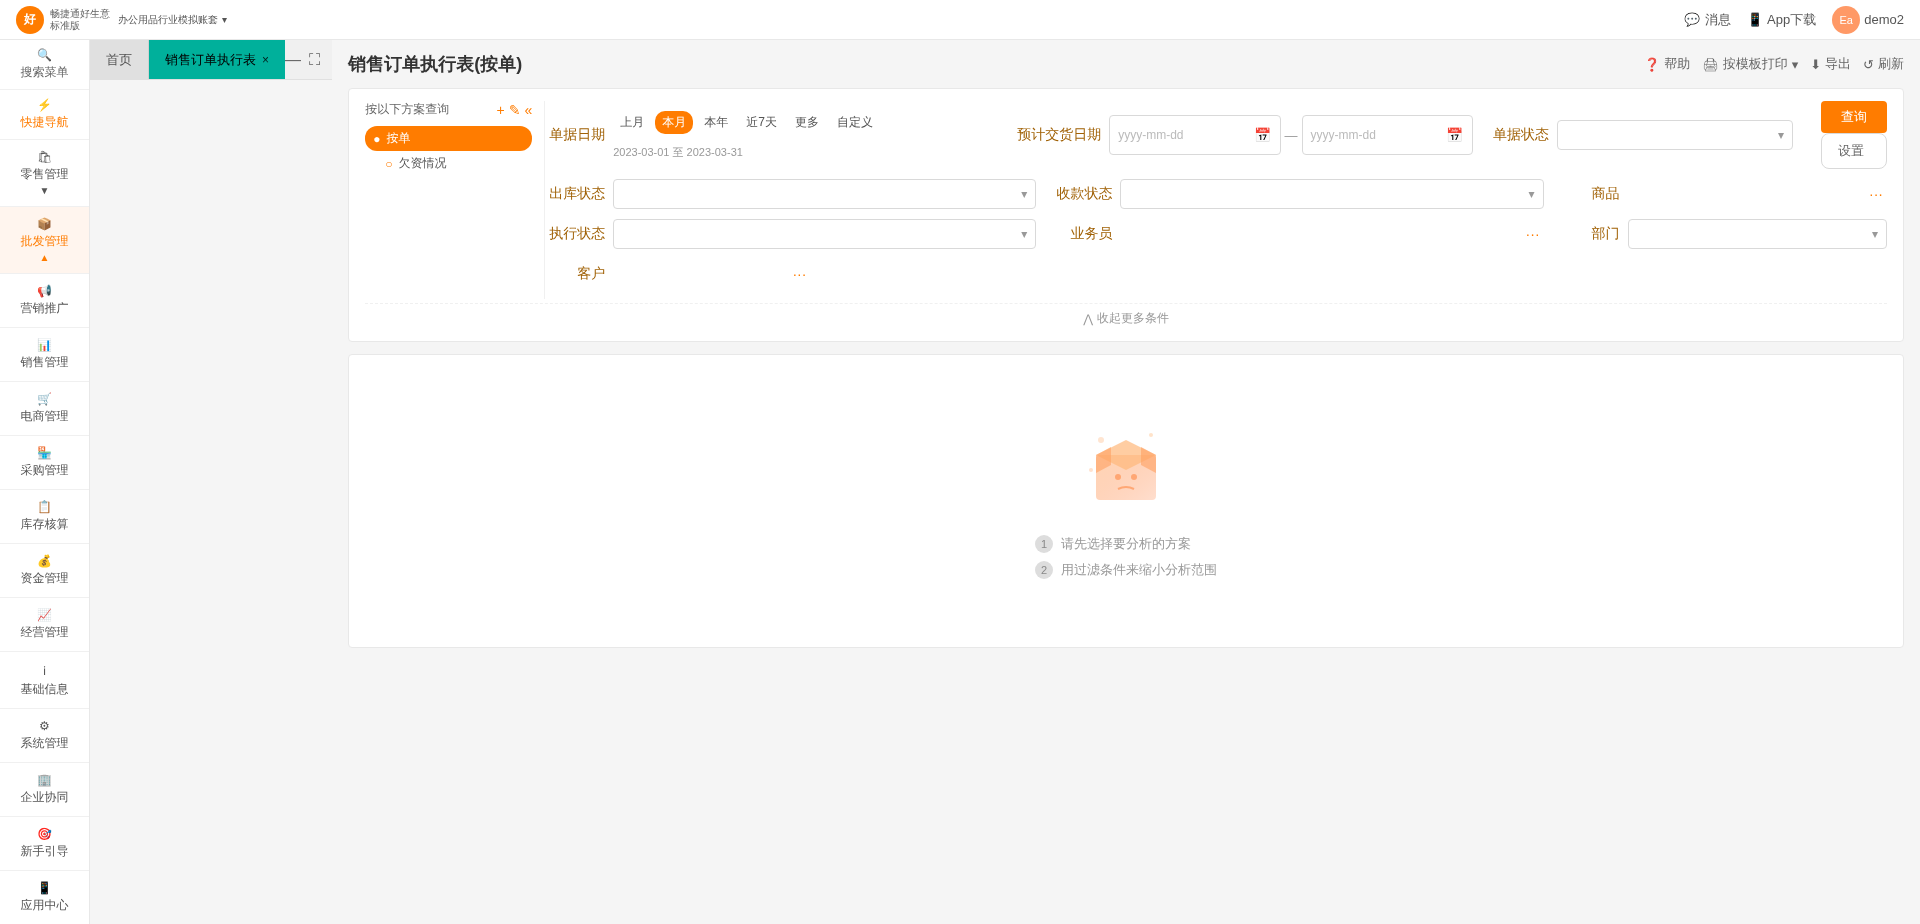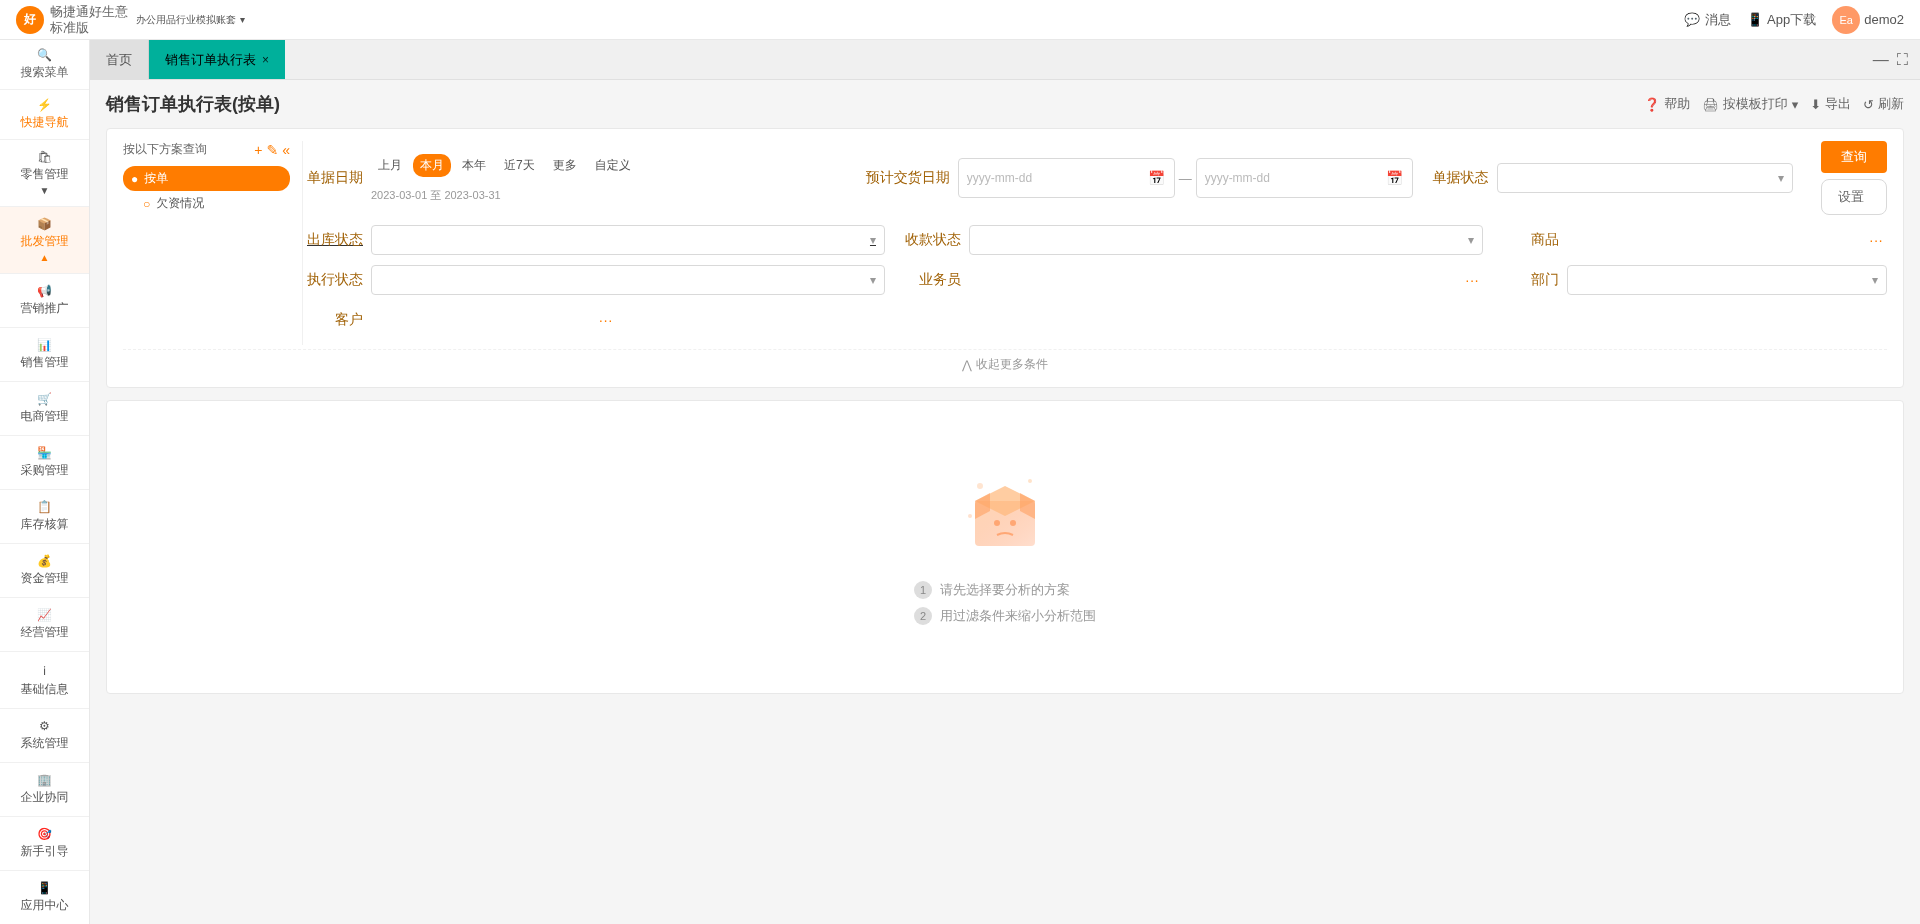--- a/index.html
+++ b/index.html
@@ -12,21 +12,21 @@
       display: flex;
       align-items: center;
       padding: 0 16px;
       border-bottom: 1px solid #e8e8e8;
       justify-content: space-between;
       flex-shrink: 0;
     }
     .top-bar-left { display: flex; align-items: center; gap: 8px; }
     .logo-area { display: flex; align-items: center; gap: 6px; }
     .logo-icon { width: 28px; height: 28px; background: #ff7c00; border-radius: 50%; display: flex; align-items: center; justify-content: center; color: white; font-size: 12px; font-weight: bold; }
-    .logo-text { font-size: 13px; color: #666; line-height: 1.2; }
+    .logo-text { font-size: 10px; color: #666; line-height: 1.2; }
     .page-selector { display: flex; align-items: center; gap: 4px; color: #555; font-size: 10px; cursor: pointer; }
     .top-bar-right { display: flex; align-items: center; gap: 16px; color: #555; font-size: 13px; }
     .top-bar-right-item { display: flex; align-items: center; gap: 4px; cursor: pointer; }
     .avatar { width: 28px; height: 28px; border-radius: 50%; background: #ff9966; display: flex; align-items: center; justify-content: center; color: white; font-size: 11px; }
 
     
     .main-layout { display: flex; flex: 1; overflow: hidden; }
 
     
     .sidebar {
@@ -48,21 +48,21 @@
       display: flex;
       flex-direction: column;
       align-items: center;
       gap: 2px;
     }
     .sidebar-item.active { color: #ff7c00; background: #fff5ee; }
     .sidebar-search { padding: 8px 6px; color: #666; text-align: center; cursor: pointer; font-size: 12px; border-bottom: 1px solid #f0f0f0; display: flex; flex-direction: column; align-items: center; gap: 2px; }
     .sidebar-nav { padding: 8px 6px; color: #ff7c00; text-align: center; cursor: pointer; font-size: 12px; border-bottom: 1px solid #f0f0f0; display: flex; flex-direction: column; align-items: center; gap: 2px; }
 
     
-    .content-area { flex: 1; display: flex; flex-direction: column; overflow: hidden; }
+    .content-area { flex: 1; display: flex; flex-direction: row; overflow: hidden; }
 
     
     .tab-bar {
       height: 40px;
       background: #f0f0f0;
       display: flex;
       align-items: center;
       border-bottom: 1px solid #e0e0e0;
       flex-shrink: 0;
     }
@@ -237,21 +237,21 @@
       padding: 6px 16px;
       cursor: pointer;
       font-size: 13px;
       height: 36px;
       display: flex;
       align-items: center;
       gap: 4px;
     }
 
     
-    .query-buttons { display: flex; flex-direction: column; gap: 6px; margin-left: 12px; flex-shrink: 0; }
+    .query-buttons { display: flex; flex-direction: column; gap: 0; margin-left: 12px; flex-shrink: 0; }
 
     
     .collapse-row {
       display: flex;
       justify-content: center;
       align-items: center;
       padding: 6px 0 2px 0;
       border-top: 1px dashed #f0f0f0;
       margin-top: 4px;
     }
@@ -519,21 +519,21 @@
                 <button class="btn-primary">
                   <span>查询</span>
                 </button>
                 <button class="btn-secondary">
                   <span>设置</span>
                 </button>
               </div>
             </div>
 
             <div class="filter-fields-row">
-              <div class="filter-field" style="flex:1.5;text-decoration:underline;">
+              <div class="filter-field" style="flex:1.5;">
                 <span class="filter-label">出库状态</span>
                 <div class="filter-select">
                   <span></span>
                   <span class="chevron-down">▾</span>
                 </div>
               </div>
               <div class="filter-field" style="flex:1.5;">
                 <span class="filter-label">收款状态</span>
                 <div class="filter-select">
                   <span></span>

